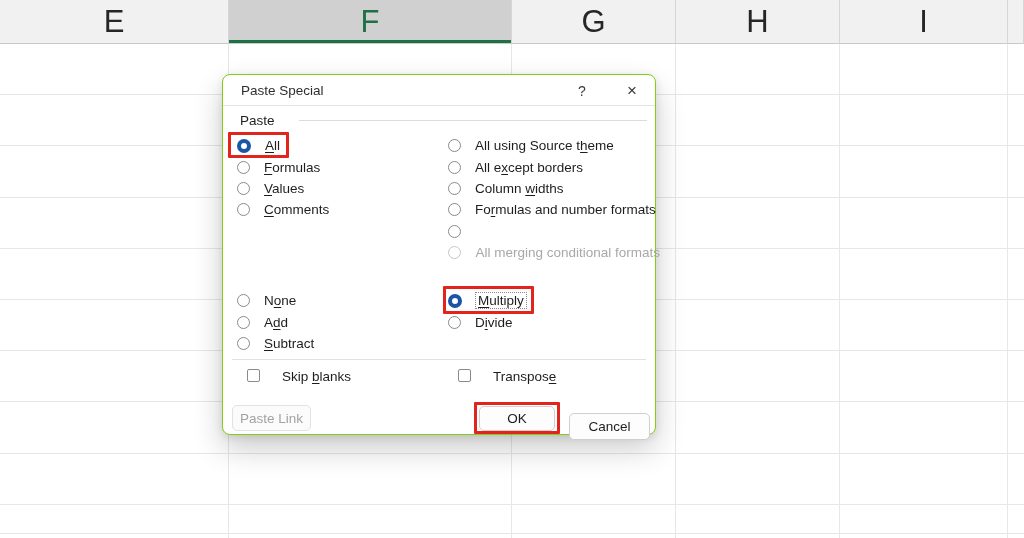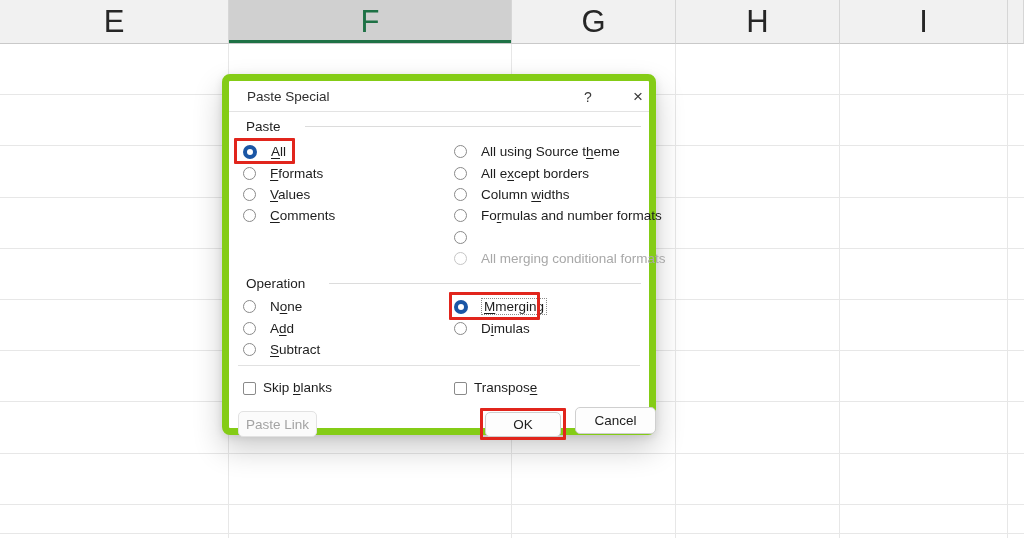--- a/index.html
+++ b/index.html
@@ -14,50 +14,50 @@
            font-size:31px; font-weight:400; color:#262626; }
   .col-h.sel { background:#d0d0d0; color:#1e7145; box-shadow:inset 0 -3px 0 #1e7145; }
   .cells { position:absolute; top:44px; left:0; width:1024px; height:494px; background:#fff;
            background-image:repeating-linear-gradient(to bottom,
              transparent 0px, transparent 50.2px, #e7e7e7 50.2px, #e7e7e7 51.2px); }
   .vline { position:absolute; top:0; bottom:0; width:1px; background:#e7e7e7; }
   .hline-extra { position:absolute; left:0; right:0; top:489px; height:1px; background:#e7e7e7; }
 
   
   .dialog { position:absolute; left:222px; top:74px; width:434px; height:361px;
-            background:#fff; border:7px solid #84cc16; border-radius:8px;
+            background:#fff; border:1px solid #84cc16; border-radius:8px;
             box-shadow:0 14px 30px rgba(0,0,0,.20), 0 2px 8px rgba(0,0,0,.10);
             font-size:13.5px; color:#1d1d1d; }
   .titlebar { position:absolute; top:0; left:0; right:0; height:31px;
               border-bottom:1px solid #e3e3e3; border-radius:8px 8px 0 0; }
   .title { position:absolute; left:18px; top:0; line-height:31px; font-size:13.5px; color:#2e2e2e; }
   .tb-btn { position:absolute; top:1px; width:32px; height:29px; display:flex;
             align-items:center; justify-content:center; color:#3a3a3a; cursor:default; }
   .tb-help { left:343px; font-size:14px; }
   .tb-close { left:393px; font-size:17px; }
 
   .group-hd { position:absolute; left:17px; right:8px; height:18px;
               display:flex; align-items:center; gap:24px; }
   .group-hd .gl { flex:1; height:1px; background:#dcdcdc; }
 
   .optcol { position:absolute; width:212px; }
   .opt { height:21.4px; display:flex; align-items:center; gap:14px; }
   .radio { width:13px; height:13px; border-radius:50%; background:#fff;
            border:1px solid #8a8a8a; flex:0 0 auto; }
   .opt.on .radio { width:14px; height:14px; border:4.5px solid #1a56a5; }
-  .opt.dis { color:#a8a8a8; }
+  .opt.dis { color:#a8a8a8;justify-content:space-between; }
   .opt.dis .radio { border-color:#c6c6c6; }
   .lbl u { text-underline-offset:2px; }
   .focusbox { outline:1px dotted #8a8a8a; padding:0 2px; }
 
   .sep { position:absolute; left:9px; right:9px; top:284px; height:1px; background:#e1e1e1; }
 
   .chk { width:13px; height:13px; border:1px solid #8a8a8a; border-radius:2px;
          background:#fff; flex:0 0 auto; }
-  .chkrow { position:absolute; height:20px; display:flex; align-items:flex-end; gap:7px; }
+  .chkrow { position:absolute; height:20px; display:flex; align-items:flex-start; gap:22px;margin-left:10px; }
 
   .btn { position:absolute; height:26px; background:#fdfdfd; border:1px solid #cfcfcf;
          border-radius:5px; font-size:13.5px; color:#1d1d1d; display:flex;
          align-items:center; justify-content:center; font-family:Liberation Sans, sans-serif; }
   .btn.dis { color:#a3a3a3; border-color:#e2e2e2; background:#fbfbfb; }
 
   .redbox { position:absolute; border:3px solid #e1251c; border-radius:1px; pointer-events:none; }
 </style>
 </head>
 <body>
@@ -95,21 +95,21 @@
       <span class="gl"></span>
     </div>
 
     <div class="optcol" style="left:14px; top:60px">
       <div class="opt on">
         <span class="radio"></span>
         <span class="lbl"><span></span><u>A</u><span>ll</span></span>
       </div>
       <div class="opt">
         <span class="radio"></span>
-        <span class="lbl"><span></span><u>F</u><span>formats</span></span>
+        <span class="lbl"><span></span><u>F</u><span>ormulas</span></span>
       </div>
       <div class="opt">
         <span class="radio"></span>
         <span class="lbl"><span></span><u>V</u><span>alues</span></span>
       </div>
       <div class="opt">
         <span class="radio"></span>
         <span class="lbl"><span></span><u>C</u><span>omments</span></span>
       </div>
     </div>
@@ -133,64 +133,60 @@
       </div>
       <div class="opt">
         <span class="radio"></span>
       </div>
       <div class="opt dis">
         <span class="radio"></span>
         <span class="lbl"><span>All merging conditional formats</span><u></u><span></span></span>
       </div>
     </div>
 
-    <div class="group-hd" style="top:193px">
-      <span>Operation</span>
-      <span class="gl"></span>
-    </div>
 
     <div class="optcol" style="left:14px; top:215px">
       <div class="opt">
         <span class="radio"></span>
         <span class="lbl"><span>N</span><u>o</u><span>ne</span></span>
       </div>
       <div class="opt">
         <span class="radio"></span>
         <span class="lbl"><span>A</span><u>d</u><span>d</span></span>
       </div>
       <div class="opt">
         <span class="radio"></span>
         <span class="lbl"><span></span><u>S</u><span>ubtract</span></span>
       </div>
     </div>
 
     <div class="optcol" style="left:225px; top:215px">
       <div class="opt on">
         <span class="radio"></span>
-        <span class="lbl focusbox"><span></span><u>M</u><span>merging</span></span>
+        <span class="lbl focusbox"><span></span><u>M</u><span>ultiply</span></span>
       </div>
       <div class="opt">
         <span class="radio"></span>
-        <span class="lbl"><span>D</span><u>i</u><span>mulas</span></span>
+        <span class="lbl"><span>D</span><u>i</u><span>vide</span></span>
       </div>
     </div>
 
     <div class="sep"></div>
 
     <div class="chkrow" style="left:14px; top:294px">
       <span class="chk"></span>
       <span class="lbl"><span>Skip </span><u>b</u><span>lanks</span></span>
     </div>
     <div class="chkrow" style="left:225px; top:294px">
       <span class="chk"></span>
       <span class="lbl"><span>Transpos</span><u>e</u><span></span></span>
     </div>
 
     <div class="btn dis" style="left:9px; top:330px; width:79px">Paste Link</div>
     <div class="btn" style="left:256px; top:331px; width:76px; height:25px">OK</div>
-    <div class="btn" style="left:346px; top:326px; width:81px; height:27px">Cancel</div>
+    <div class="btn" style="left:346px; top:338px; width:81px; height:27px">Cancel</div>
 
     <div class="redbox" style="left:5px; top:57px; width:61px; height:26px"></div>
     <div class="redbox" style="left:220px; top:211px; width:91px; height:28px"></div>
     <div class="redbox" style="left:251px; top:327px; width:86px; height:32px"></div>
   </div>
 
 </div>
 
 </body></html>

